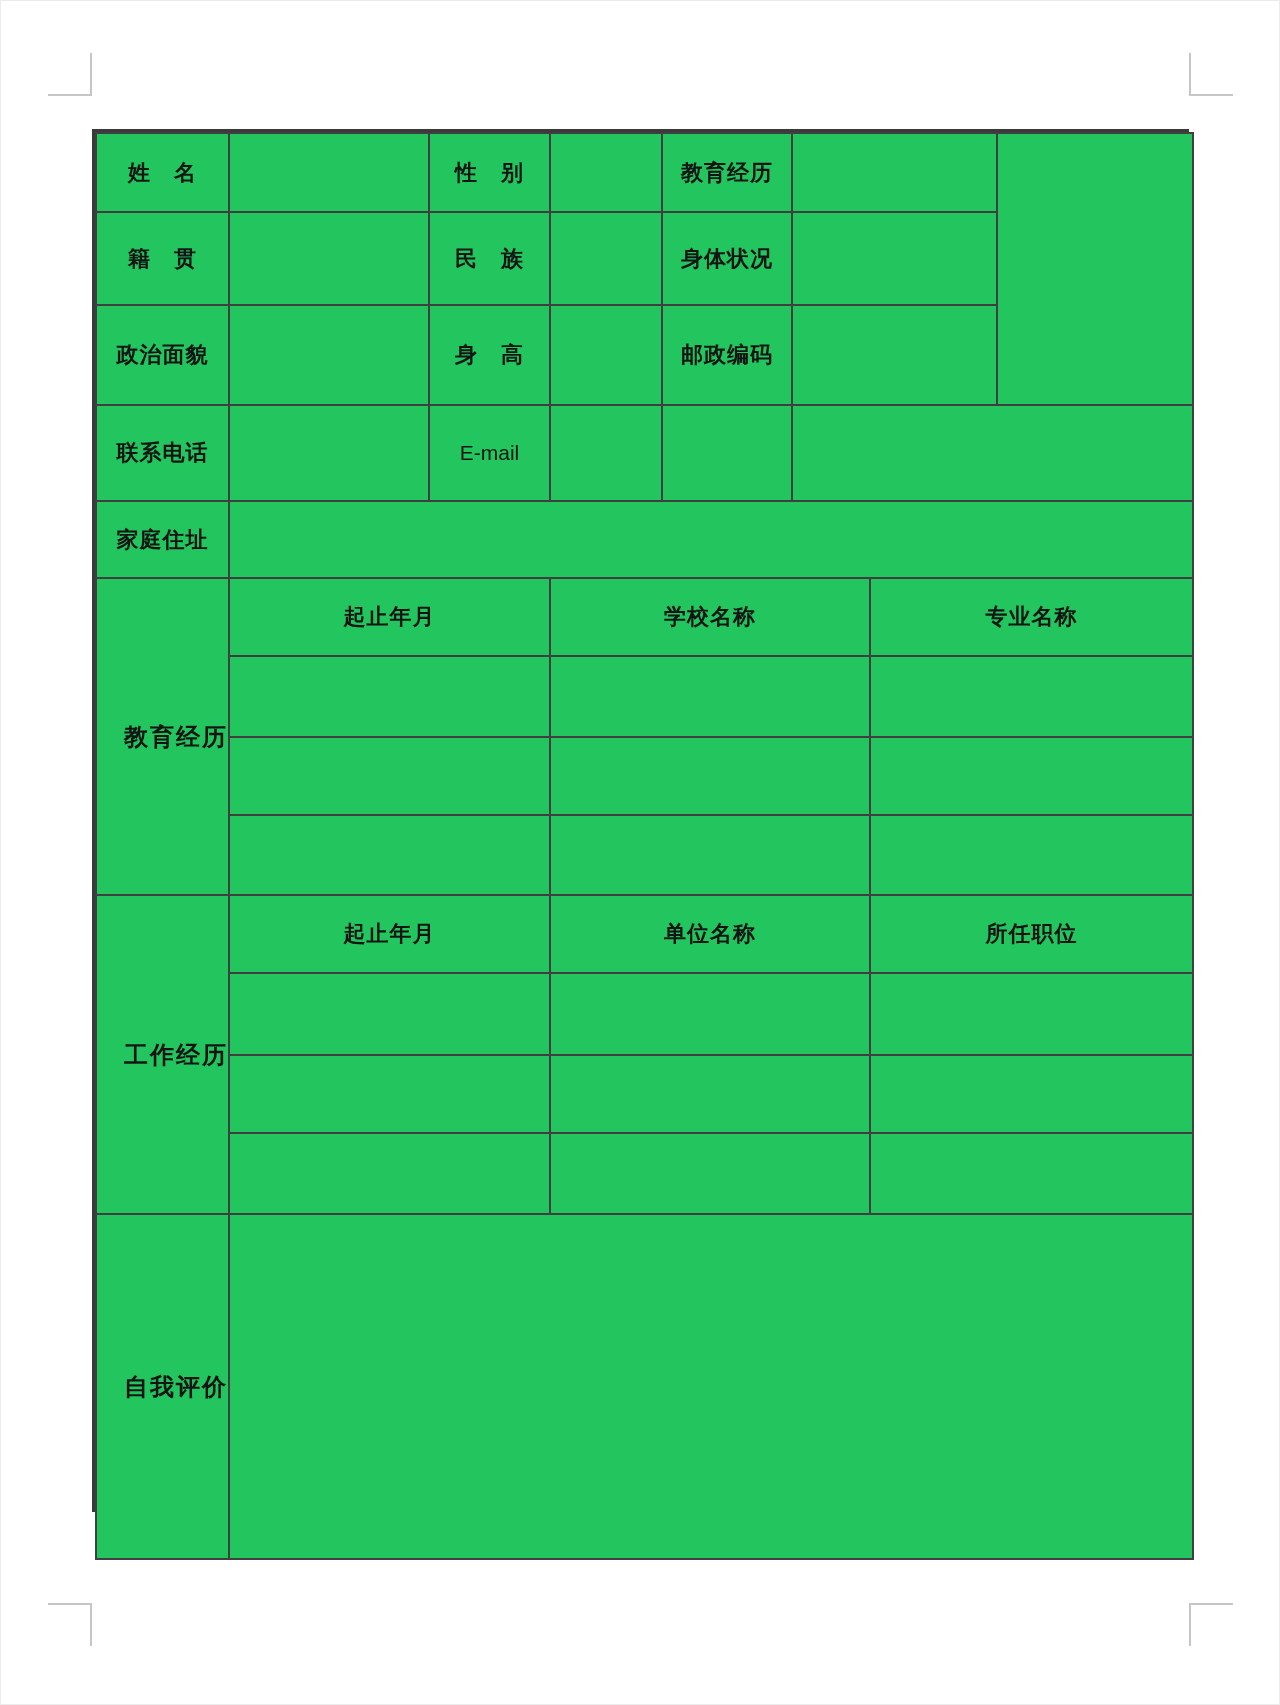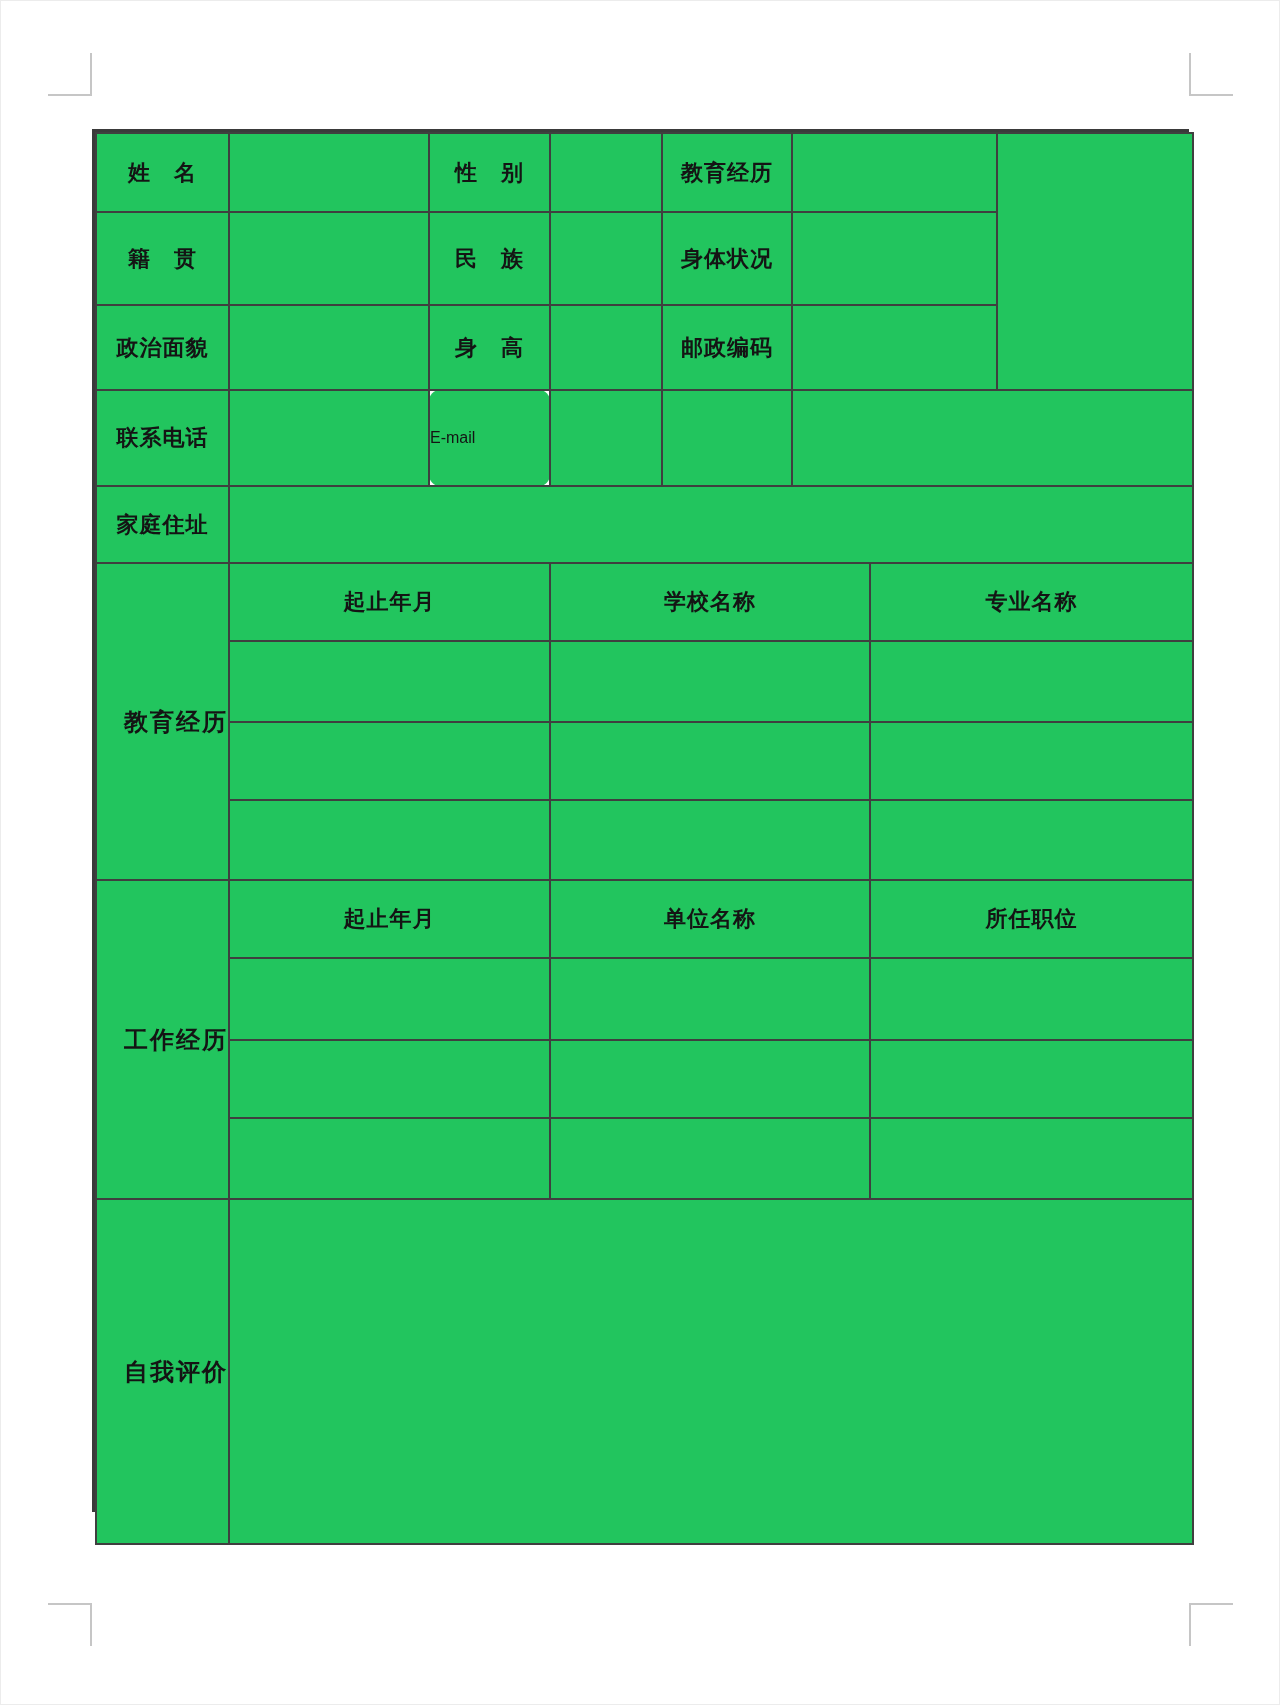--- a/index.html
+++ b/index.html
@@ -53,26 +53,25 @@
     color:#141414;
   }
   td.hdr{
     text-align:center;
     font-weight:bold;
     font-size:22px;
     letter-spacing:1px;
     color:#141414;
   }
   td.email-lbl{
-    text-align:left;
+    text-align:center;
     font-weight:normal;
-    font-size:16px;
+    font-size:21px;
     color:#141414;
     letter-spacing:0;
-    border-radius:11px;
   }
   td.val{background:#ffffff;}
 </style>
 </head>
 <body>
 
 <div class="page">
 
   <div class="mark tl"></div>
   <div class="mark tr"></div>
@@ -105,21 +104,21 @@
 
       <tr style="height:93px">
         <td class="lbl">籍　贯</td>
         <td class="val"></td>
         <td class="lbl">民　族</td>
         <td class="val"></td>
         <td class="lbl">身体状况</td>
         <td class="val" colspan="2"></td>
       </tr>
 
-      <tr style="height:85px">
+      <tr style="height:100px">
         <td class="lbl">政治面貌</td>
         <td class="val"></td>
         <td class="lbl">身　高</td>
         <td class="val"></td>
         <td class="lbl">邮政编码</td>
         <td class="val" colspan="2"></td>
       </tr>
 
       <tr style="height:96px">
         <td class="lbl">联系电话</td>

